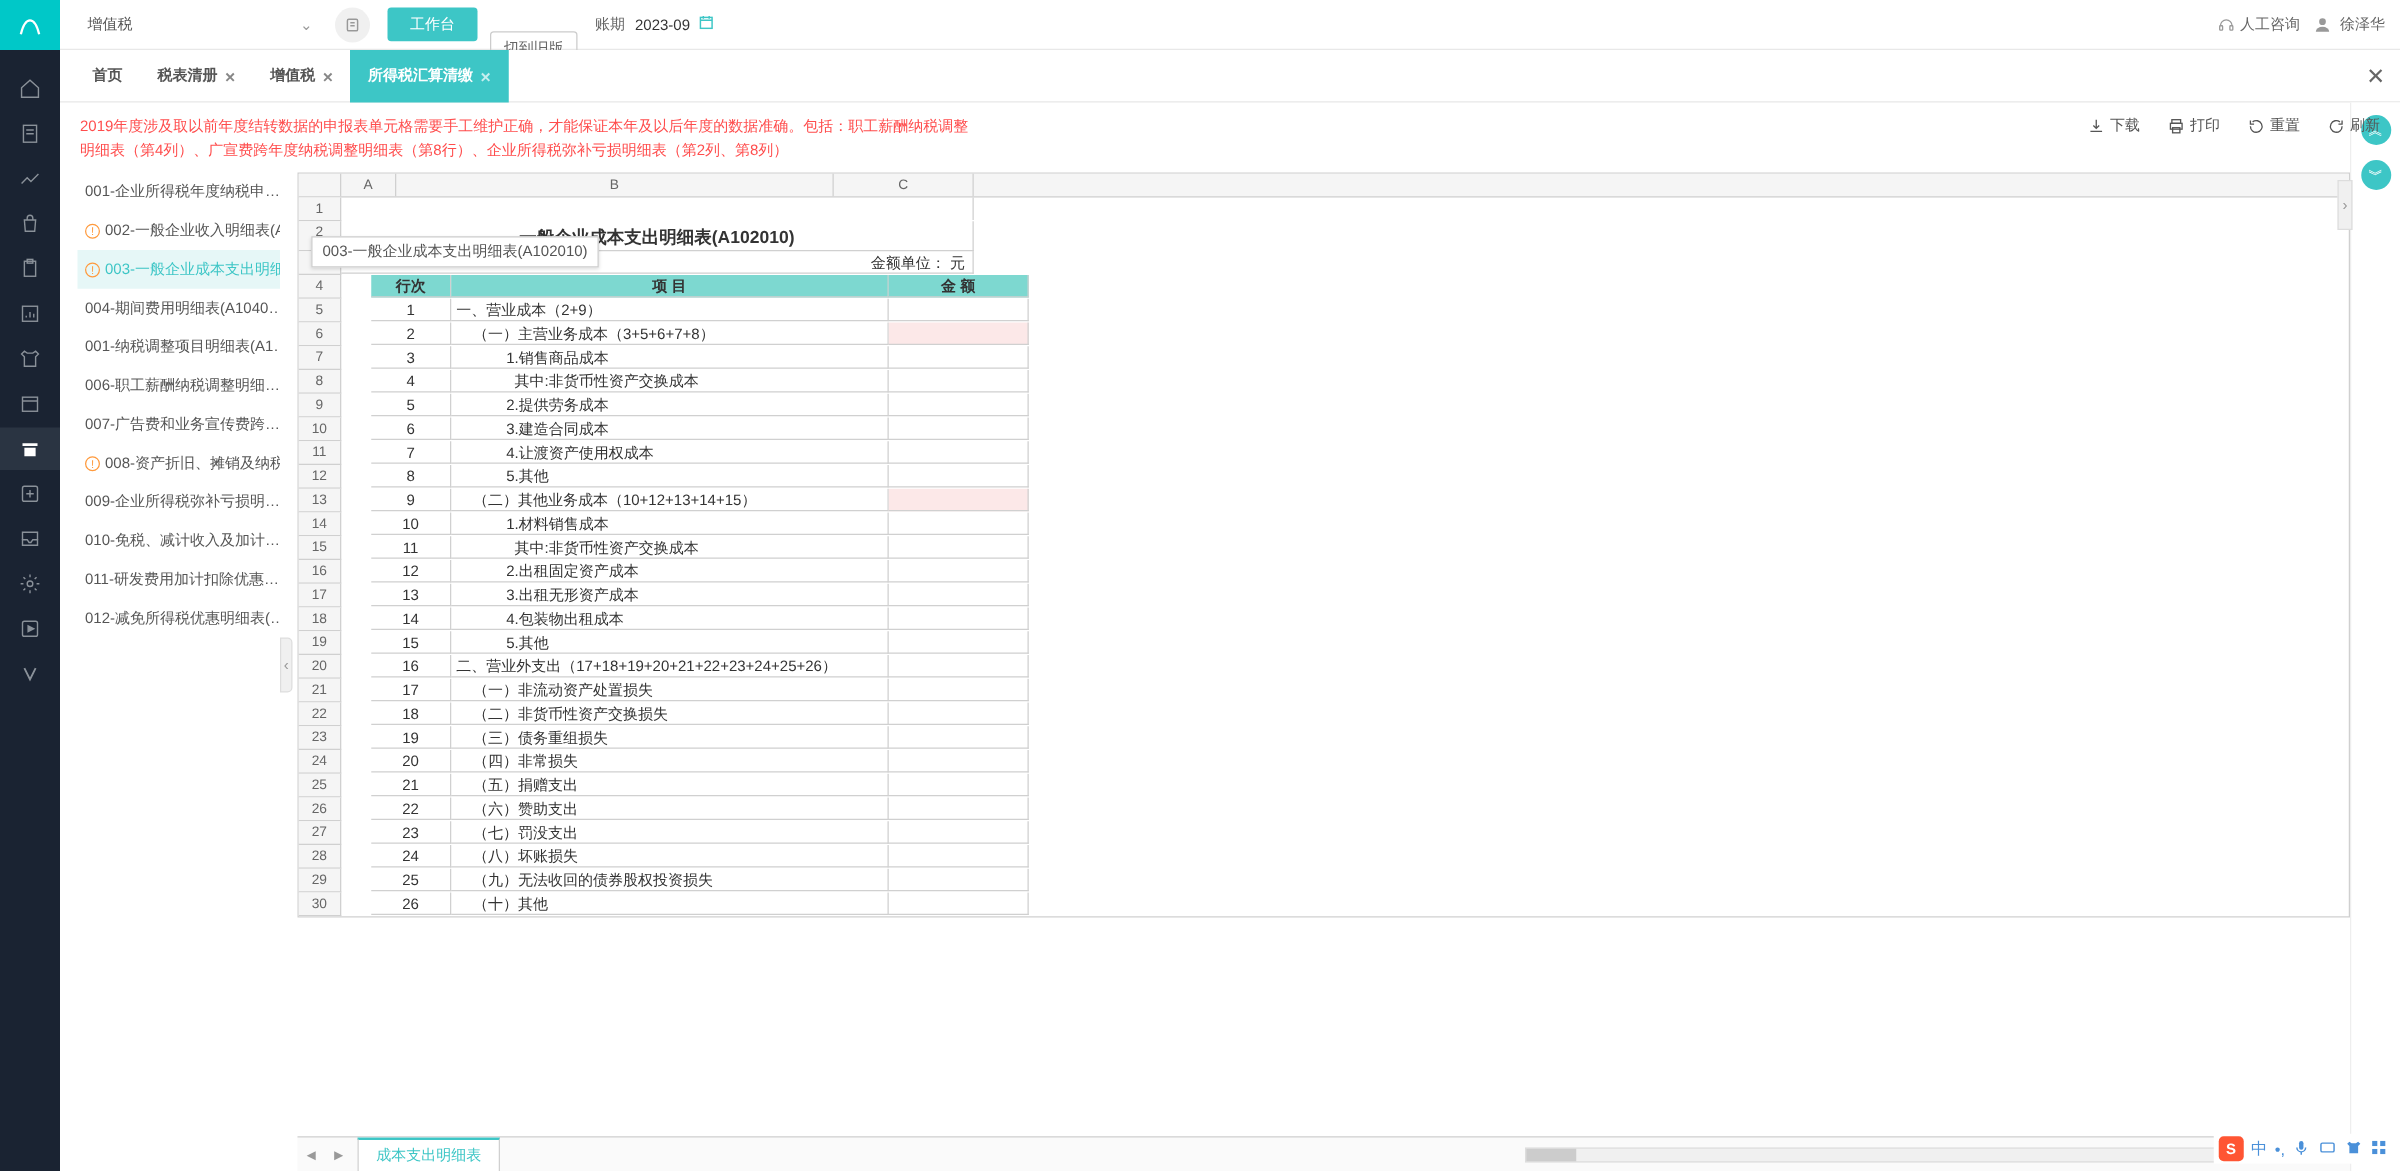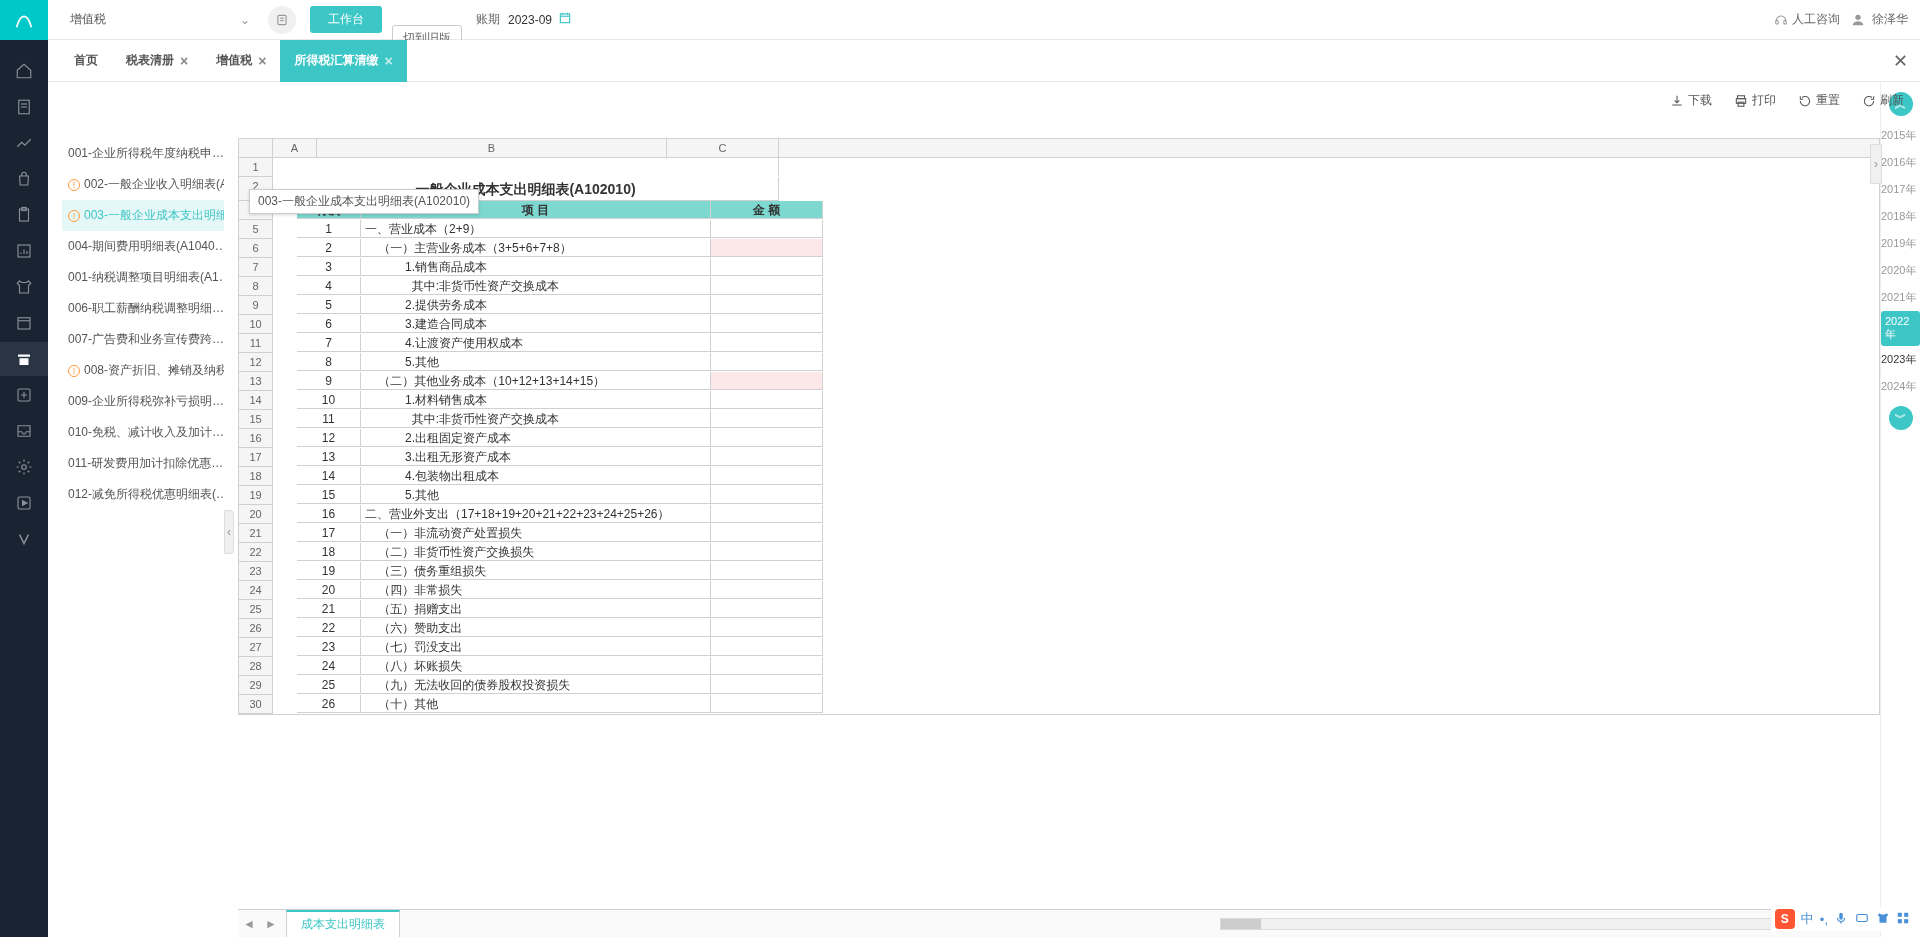--- a/index.html
+++ b/index.html
@@ -255,20 +255,21 @@
           <div class="tab active">
             <span>所得税汇算清缴</span>
             <span class="tab-close">×</span>
           </div>
         </div>
       <span class="tabs-close-all">✕</span>
     </div>
 
     <div class="content">
       <div class="warn-row">
+        <div class="warn-text">2019年度涉及取以前年度结转数据的申报表单元格需要手工维护正确，才能保证本年及以后年度的数据准确。包括：职工薪酬纳税调整明细表（第4列）、广宣费跨年度纳税调整明细表（第8行）、企业所得税弥补亏损明细表（第2列、第8列）</div>
         <div class="action-btns">
           <div class="action-btn">
               <svg viewBox="0 0 24 24" fill="none" stroke="currentColor" stroke-width="1.8">
                 <path d="M12 3 v12 M8 11 l4 4 4-4 M4 19 h16"></path>
               </svg>
               <span>下载</span>
             </div>
           <div class="action-btn">
               <svg viewBox="0 0 24 24" fill="none" stroke="currentColor" stroke-width="1.8">
                 <rect x="6" y="3" width="12" height="5"></rect>
@@ -349,20 +350,24 @@
           </div>
           <div class="row">
               <div class="rh">1</div>
               <div class="cell merged-title" style="border-bottom:none" rowspan="2"></div>
             </div>
           <div class="row title-row">
               <div class="rh">2</div>
               <div class="cell merged-title">一般企业成本支出明细表(A102010)</div>
             </div>
           <div class="tooltip-box">003-一般企业成本支出明细表(A102010)</div>
+          <div class="row">
+              <div class="rh">3</div>
+              <div class="cell unit-label" style="width:506px">金额单位：  元</div>
+            </div>
           <div class="row thead-row">
             <div class="rh">4</div>
             <div class="cell A">行次</div>
             <div class="cell B" style="text-align:center">项             目</div>
             <div class="cell C">金          额</div>
           </div>
           <div id="rows-container">
               <div class="row">
                 <div class="rh">5</div>
                 <div class="cell A">1</div>
@@ -529,32 +534,20 @@
           <div class="hscroll-track">
               <div class="hscroll-thumb"></div>
             </div>
         </div>
       </div>
 
       <div class="expand-handle">›</div>
 
       <div class="year-panel">
         <div class="year-btn-round">︽</div>
-        <div id="years-container">
-            <div class="year-item">2015年</div>
-            <div class="year-item">2016年</div>
-            <div class="year-item">2017年</div>
-            <div class="year-item">2018年</div>
-            <div class="year-item">2019年</div>
-            <div class="year-item">2020年</div>
-            <div class="year-item">2021年</div>
-            <div class="year-item active">2022年</div>
-            <div class="year-item current">2023年</div>
-            <div class="year-item">2024年</div>
-          </div>
         <div class="year-btn-round" style="margin-top:6px">︾</div>
       </div>
     </div>
   </div>
 </div>
 
 <div class="ime">
   <div class="ime-logo">S</div>
   <span class="ime-item">中</span>
   <span class="ime-item">•,</span>

